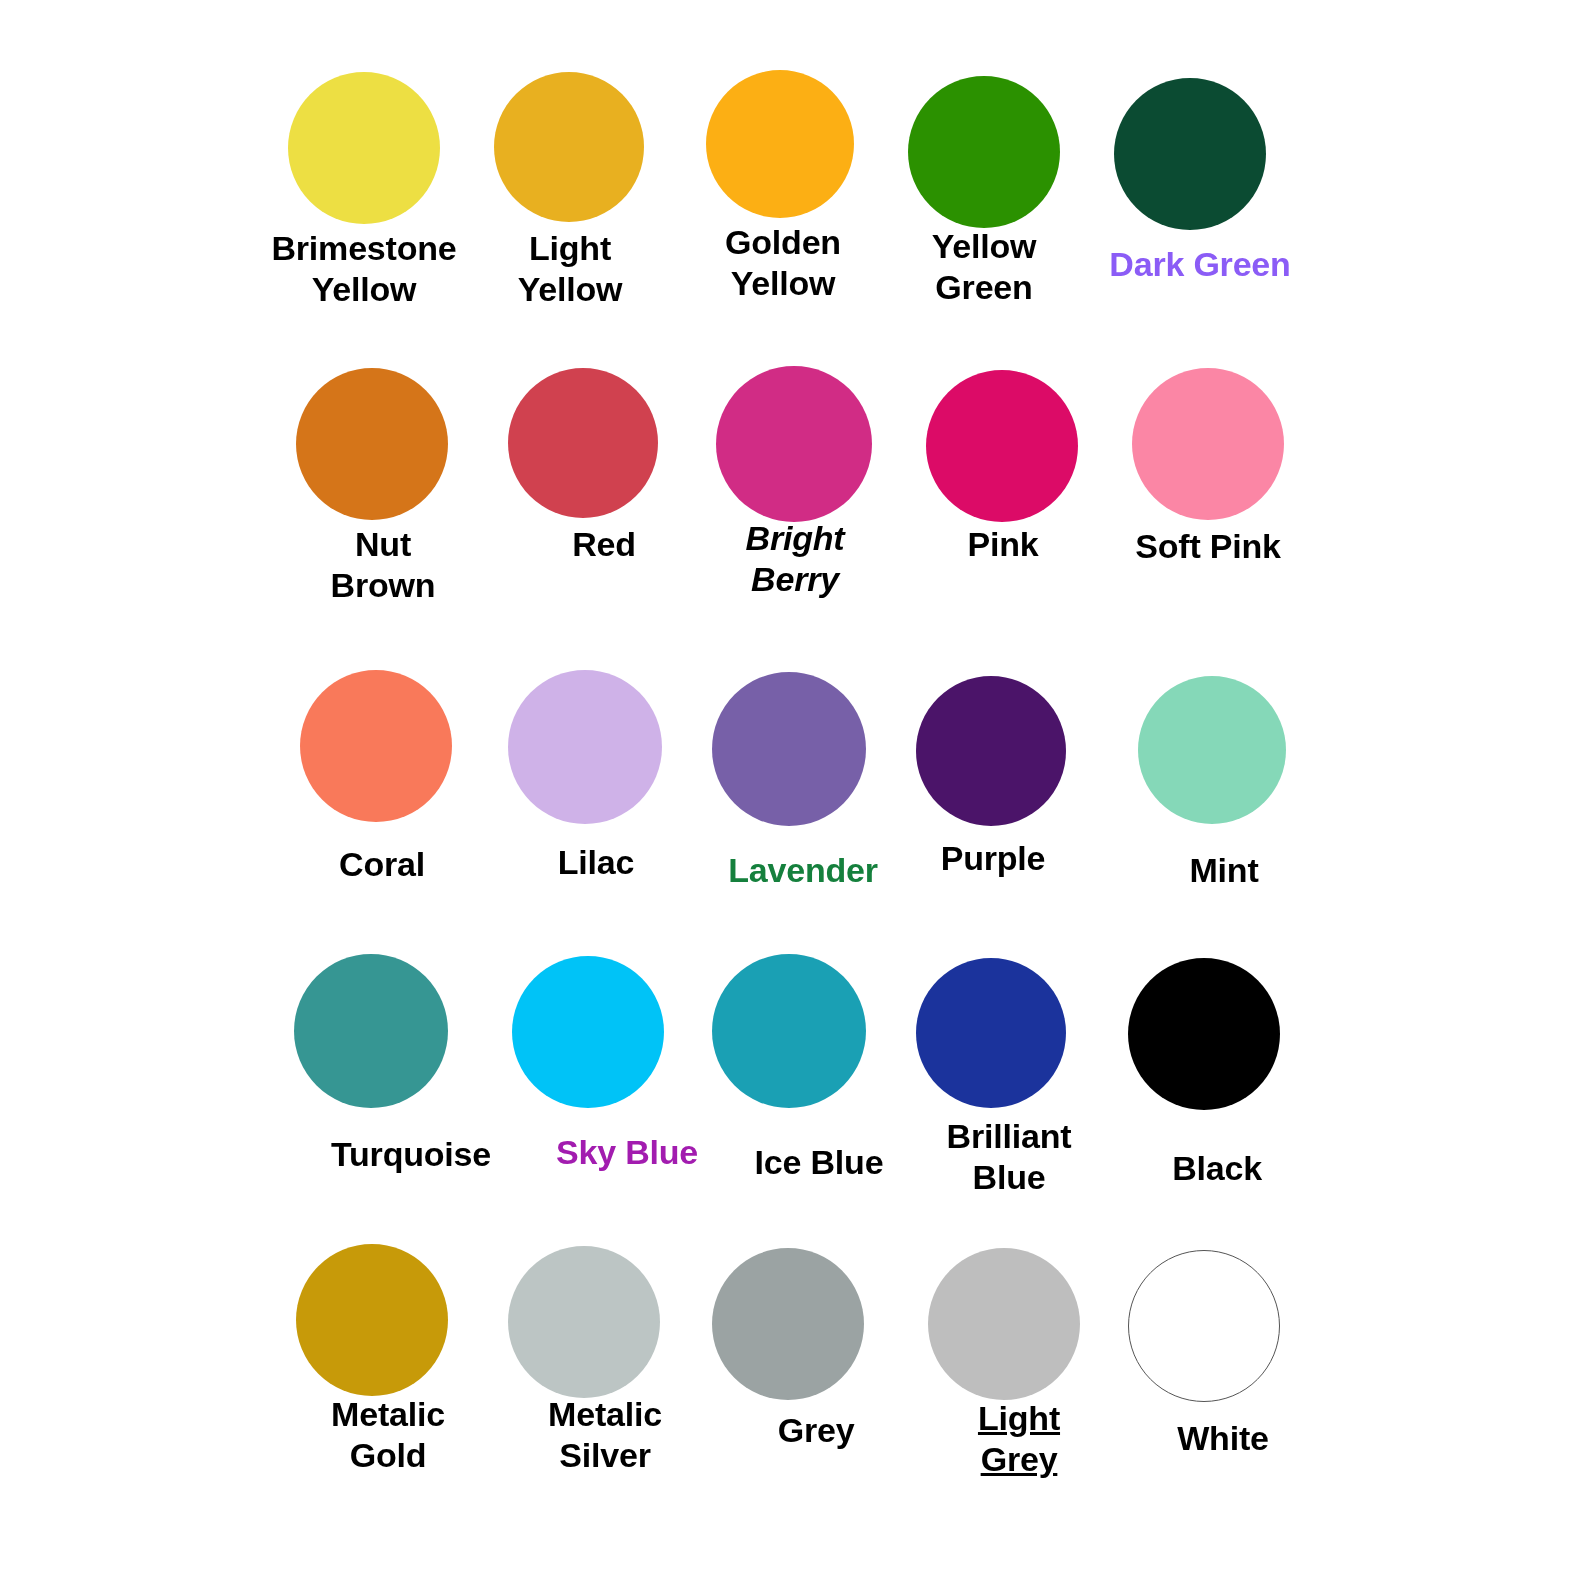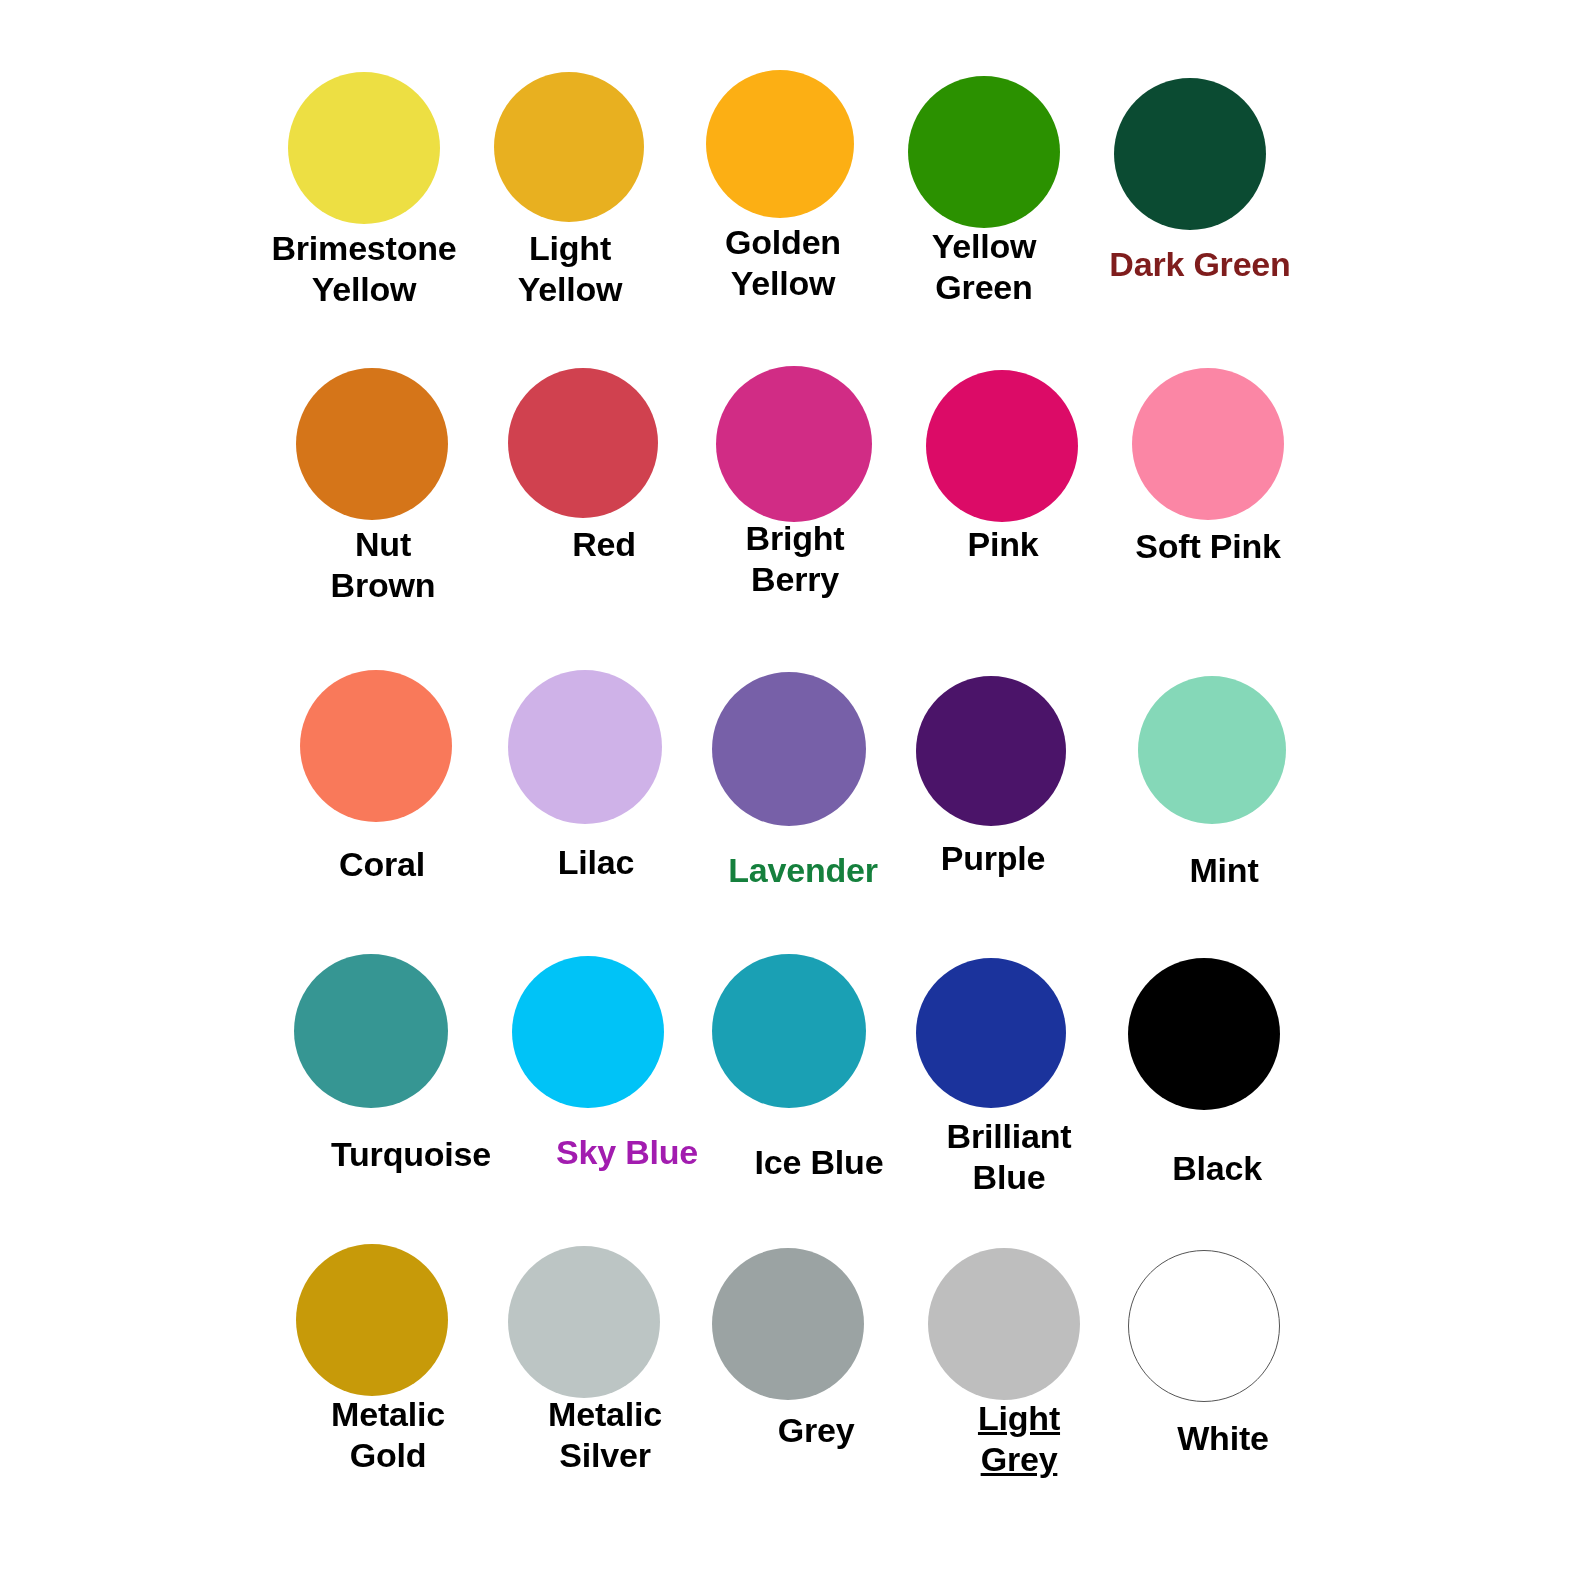--- a/index.html
+++ b/index.html
@@ -57,34 +57,34 @@
       <div class="swatch-label" style="left: 652px; top: 222px; width: 262px; color: rgb(0, 0, 0);">Golden
 Yellow</div>
     </div>
     <div class="swatch" style="left: 0px; top: 0px;">
       <div class="swatch-dot" title="Yellow Green" style="left: 908px; top: 76px; width: 152px; height: 152px; background: rgb(43, 145, 0);"></div>
       <div class="swatch-label" style="left: 856px; top: 226px; width: 256px; color: rgb(0, 0, 0);">Yellow
 Green</div>
     </div>
     <div class="swatch" style="left: 0px; top: 0px;">
       <div class="swatch-dot" title="Dark Green" style="left: 1114px; top: 78px; width: 152px; height: 152px; background: rgb(11, 75, 50);"></div>
-      <div class="swatch-label" style="left: 1050px; top: 244px; width: 300px; color: #7f1d1d;">Dark Green</div>
+      <div class="swatch-label" style="left: 1050px; top: 244px; width: 300px; color: #8b5cf6;">Dark Green</div>
     </div>
     <div class="swatch" style="left: 0px; top: 0px;">
       <div class="swatch-dot" title="Nut Brown" style="left: 296px; top: 368px; width: 152px; height: 152px; background: rgb(213, 117, 25);"></div>
       <div class="swatch-label" style="left: 260px; top: 524px; width: 246px; color: rgb(0, 0, 0);">Nut
 Brown</div>
     </div>
     <div class="swatch" style="left: 0px; top: 0px;">
       <div class="swatch-dot" title="Red" style="left: 508px; top: 368px; width: 150px; height: 150px; background: rgb(208, 65, 79);"></div>
       <div class="swatch-label" style="left: 470px; top: 524px; width: 268px; color: rgb(0, 0, 0);">Red</div>
     </div>
     <div class="swatch" style="left: 0px; top: 0px;">
       <div class="swatch-dot" title="Bright Berry" style="left: 716px; top: 366px; width: 156px; height: 156px; background: rgb(209, 44, 133);"></div>
-      <div class="swatch-label" style="left: 672px; top: 518px; width: 246px; color: rgb(0, 0, 0);">Bright
+      <div class="swatch-label" style="left: 672px; top: 518px; width: 246px; color: rgb(0, 0, 0); font-style: italic;">Bright
 Berry</div>
     </div>
     <div class="swatch" style="left: 0px; top: 0px;">
       <div class="swatch-dot" title="Pink" style="left: 926px; top: 370px; width: 152px; height: 152px; background: rgb(220, 11, 103);"></div>
       <div class="swatch-label" style="left: 880px; top: 524px; width: 246px; color: rgb(0, 0, 0);">Pink</div>
     </div>
     <div class="swatch" style="left: 0px; top: 0px;">
       <div class="swatch-dot" title="Soft Pink" style="left: 1132px; top: 368px; width: 152px; height: 152px; background: rgb(251, 134, 165);"></div>
       <div class="swatch-label" style="left: 1068px; top: 526px; width: 280px; color: rgb(0, 0, 0);">Soft Pink</div>
     </div>

